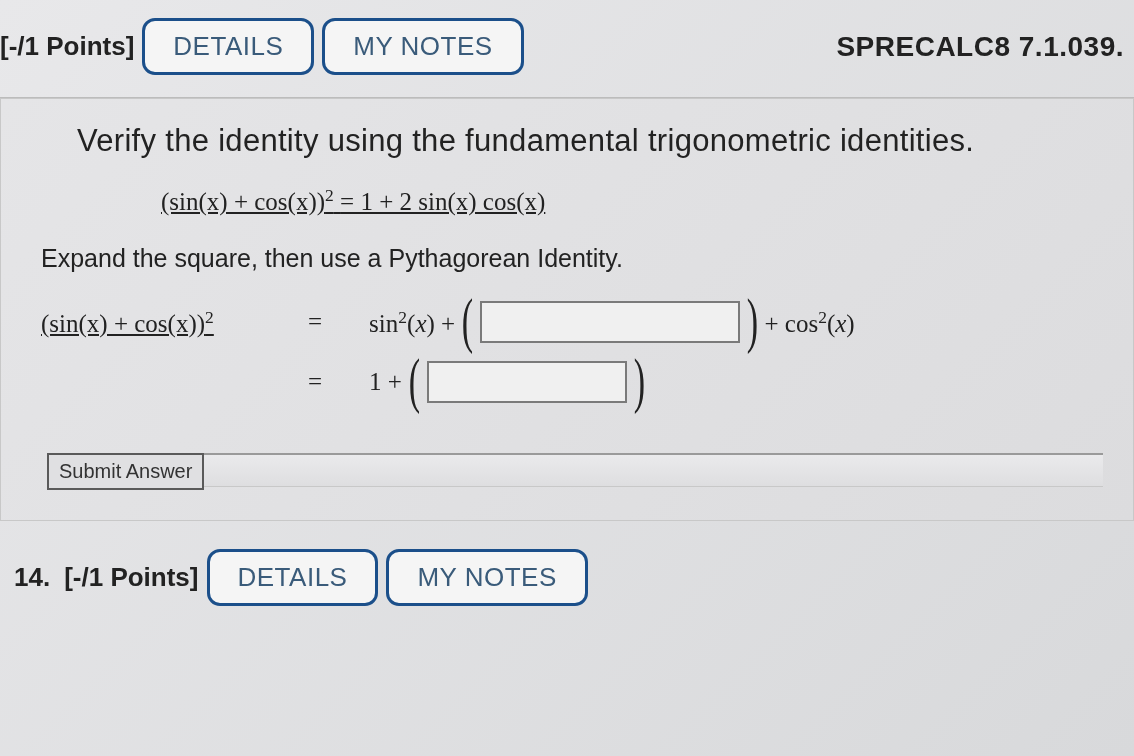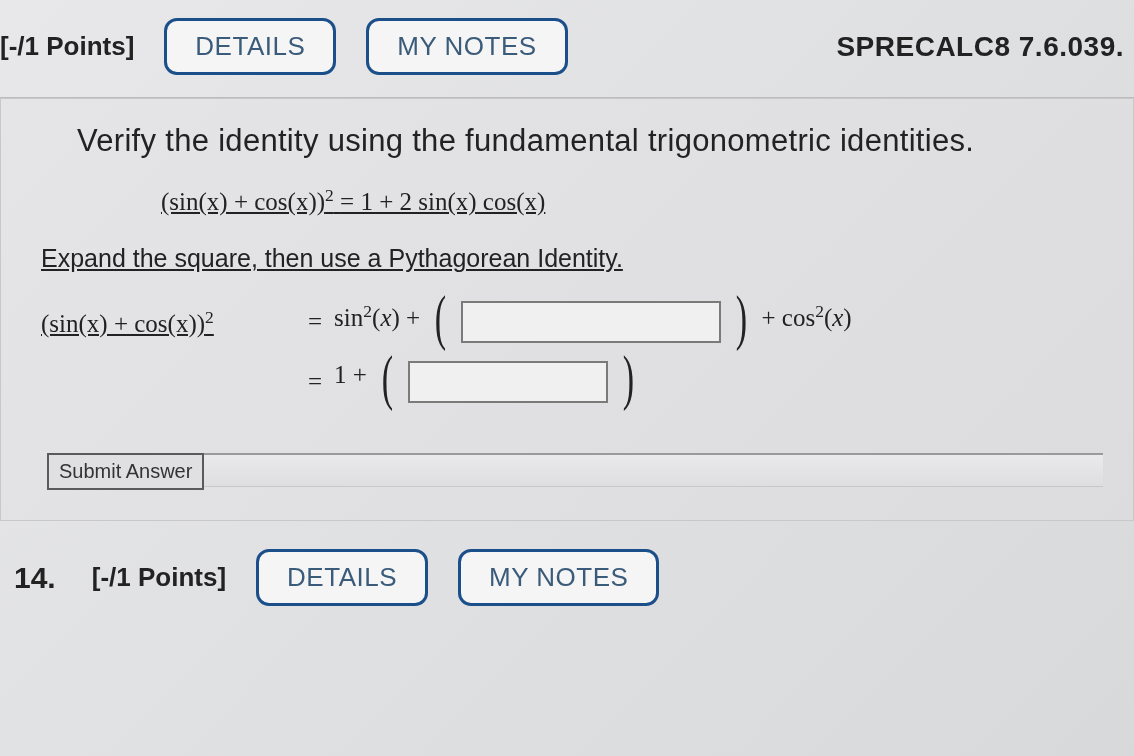--- a/index.html
+++ b/index.html
@@ -10,21 +10,21 @@
   height: 756px;
   overflow: hidden;
   color: #222;
 }
 .question-block {
   padding: 0;
 }
 .header-row {
   display: flex;
   align-items: center;
-  gap: 30px;
+  gap: 8px;
   padding: 18px 10px 22px 0;
   border-bottom: 1px solid #bcbcbc;
 }
 .points {
   font-weight: bold;
   font-size: 26px;
   color: #222;
 }
 .btn {
   border: 3px solid #1b4f8a;
@@ -58,31 +58,30 @@
 }
 .equation {
   font-size: 25px;
   font-family: 'Times New Roman', serif;
   margin: 0 0 28px 120px;
   text-decoration: underline;
 }
 .hint {
   font-size: 25px;
   margin-bottom: 28px;
-  text-decoration: underline;
 }
 .work-row {
   display: flex;
   align-items: center;
   font-family: 'Times New Roman', serif;
   font-size: 25px;
   margin-bottom: 18px;
 }
 .work-lhs { min-width: 255px; text-decoration: underline; }
-.work-rhs { display: flex; align-items: flex-start; gap: 10px; }
+.work-rhs { display: flex; align-items: center; gap: 2px; margin-left: 35px; }
 .eq-sign { margin: 0 12px; }
 .answer-input {
   height: 42px;
   width: 260px;
   border: 2px solid #7a7a7a;
   background: #f0f0f0;
   font-size: 20px;
   padding: 4px 8px;
   font-family: inherit;
 }
@@ -118,31 +117,31 @@
   flex: 1;
   border-top: 2px solid #9a9a9a;
   border-bottom: 1px solid #c8c8c8;
   height: 34px;
   background: linear-gradient(#eaeaec, #dedee0);
 }
 .header-row.second {
   padding: 28px 10px 10px 14px;
   border-bottom: none;
 }
-.qnum { font-weight: bold; font-size: 30px; margin-right: 6px; }
+.qnum { font-weight: bold; font-size: 26px; margin-right: 6px; }
 </style>
 </head>
 <body>
 
 <div class="question-block">
   <div class="header-row">
     <span class="points">[-/1 Points]</span>
     <button class="btn">DETAILS</button>
     <button class="btn">MY NOTES</button>
-    <span class="ref-code">SPRECALC8 7.6.039.</span>
+    <span class="ref-code">SPRECALC8 7.1.039.</span>
   </div>
 
   <div class="content">
     <p class="prompt">Verify the identity using the fundamental trigonometric identities.</p>
 
     <div class="equation">
       <span>(sin(x) + cos(x))</span><sup>2</sup>
       <span>= 1 + 2 sin(x) cos(x)</span>
     </div>
 

